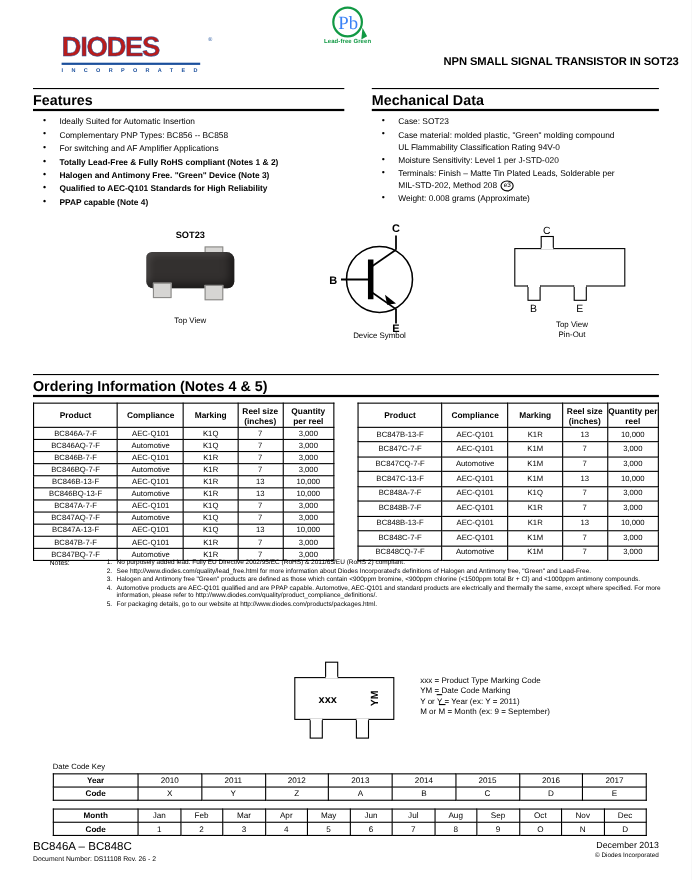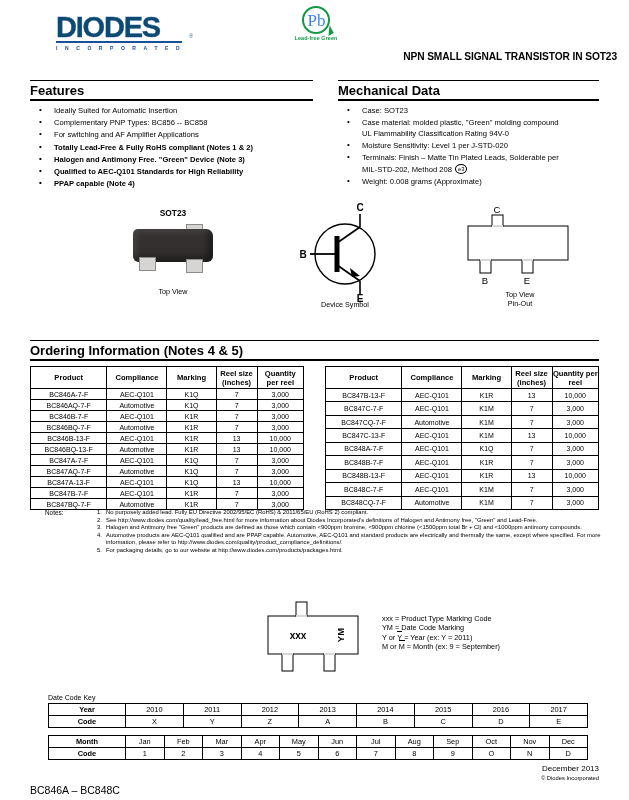--- a/index.html
+++ b/index.html
@@ -27,24 +27,25 @@
   }
   .logo-wrap {
     position: absolute;
     left: 56px;
     top: 14px;
     width: 132px;
   }
   .logo-word {
     font-family: "Liberation Sans", sans-serif;
     font-weight: bold;
-    font-size: 29px;
+    font-size: 25px;
     letter-spacing: -1.2px;
-    color: #0c4a6e;
+    color: #b91c1c;
     line-height: 26px;
+    margin-top: 16px;
     -webkit-text-stroke: 0.4px #1b4f9c;
   }
   .logo-rule {
     width: 126px;
     height: 2px;
     background: #1b4f9c;
     margin-top: 1px;
   }
   .logo-sub {
     font-size: 5px;
@@ -341,21 +342,21 @@
   .footer {
     position: absolute;
     left: 30px;
     top: 764px;
     width: 569px;
     height: 30px;
   }
   .f-left  { position: absolute; left: 0; top: 0; }
   .f-mid   { position: absolute; left: 0; top: 0; width: 569px; text-align: center; }
   .f-right { position: absolute; right: 0; top: 0; text-align: right; }
-  .f-title { font-size: 10.5px; margin-top: 20px; }
+  .f-title { font-size: 10.5px; }
   .f-sub   { font-size: 6.2px; margin-top: 2px; }
   .f-page  { font-size: 7px; }
   .f-url   { font-size: 8px; font-weight: bold; margin-top: 2px; }
   .f-date  { font-size: 8px; }
   .f-copy  { font-size: 5.8px; margin-top: 2px; }
 </style>
 </head>
 <body>
 
 <div class="page">

